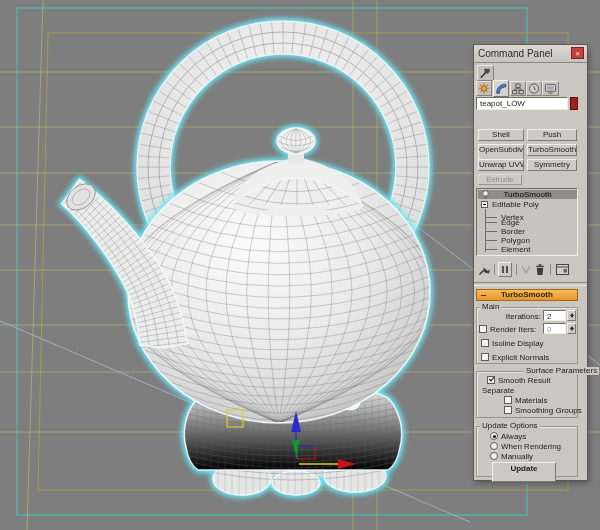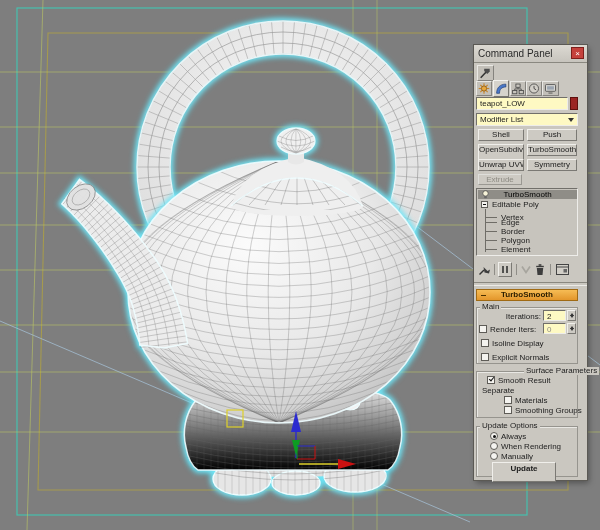--- a/index.html
+++ b/index.html
@@ -14,21 +14,21 @@
          font-size:8px;color:#1c1c1c;}
   .abs{position:absolute;}
   .titlebar{left:0;top:0;width:113px;height:17px;background:linear-gradient(#dcd9d2,#c7c4bd);
             border-bottom:1px solid #8a8880;}
   .titletext{left:4px;top:3px;font-size:10px;color:#2a2a2a;}
   .closebtn{left:97px;top:2px;width:13px;height:12px;background:#c5413c;border:1px solid #7e1f1c;
             color:#fff;font-size:8px;line-height:11px;text-align:center;box-sizing:border-box;}
   .tab{width:16px;height:15px;background:#c3c0b9;border:1px solid;
        border-color:#e9e8e4 #85837e #85837e #e9e8e4;box-sizing:border-box;}
   .tab.active{background:#d6d3cc;height:17px;border-color:#f2f1ed #77756f #77756f #f2f1ed;}
-  .field{background:#fef9c3;border:1px solid;border-color:#716f6a #eeedea #eeedea #716f6a;
+  .field{background:#ffffff;border:1px solid;border-color:#716f6a #eeedea #eeedea #716f6a;
          box-sizing:border-box;line-height:11px;padding-left:3px;white-space:nowrap;overflow:hidden;}
   .btn{background:#cdcac3;border:1px solid;border-color:#f0efeb #7b7974 #7b7974 #f0efeb;
        box-sizing:border-box;text-align:center;line-height:10px;font-size:8px;
        white-space:nowrap;overflow:hidden;}
   .btn.disabled{color:#8e8c84;border-color:#dededa #9a9892 #9a9892 #dededa;}
   .stackbox{background:#c7c4bd;border:1px solid;border-color:#716f6a #eeedea #eeedea #716f6a;box-sizing:border-box;}
   .stackrow{position:absolute;left:1px;width:99px;height:9px;line-height:9px;white-space:nowrap;}
   .stackrow.sel{background:#8f8d87;color:#000;}
   .divider{height:2px;border-top:1px solid #8a8880;border-bottom:1px solid #ecebe7;}
   .rollhdr{background:linear-gradient(#f6bc55,#e3962b);border:1px solid #a06a14;box-sizing:border-box;
@@ -472,24 +472,20 @@
     <svg class="ico" width="15" height="13" viewBox="0 0 16 16">
       <rect x="1.8" y="3.2" width="12.4" height="8.2" rx="1" fill="#d8d8d4" stroke="#444"></rect>
       <rect x="3.8" y="5.2" width="8.4" height="4.2" fill="#9aa4b0"></rect>
       <path d="M5.5 13.6 H10.5" stroke="#444"></path>
     </svg>
   </div>
 
   <div class="abs field" style="left:2px;top:52px;width:92px;height:13px;">teapot_LOW</div>
   <div class="abs" style="left:96px;top:52px;width:8px;height:13px;background:#9b2423;border:1px solid #5f100e;box-sizing:border-box;"></div>
 
-  <div class="abs field" style="left:2px;top:68px;width:102px;height:13px;">
-    <span>Modifier List</span>
-    <span class="chev"></span>
-  </div>
 
   <div class="abs btn" style="left:4px;top:84px;width:46px;height:12px;">Shell</div>
   <div class="abs btn" style="left:53px;top:84px;width:50px;height:12px;">Push</div>
   <div class="abs btn" style="left:4px;top:99px;width:46px;height:16px;">OpenSubdiv</div>
   <div class="abs btn" style="left:53px;top:99px;width:50px;height:12px;">TurboSmooth</div>
   <div class="abs btn" style="left:4px;top:114px;width:46px;height:12px;">Unwrap UVW</div>
   <div class="abs btn" style="left:53px;top:114px;width:50px;height:12px;">Symmetry</div>
   <div class="abs btn disabled" style="left:4px;top:129px;width:44px;height:11px;">Extrude</div>
 
   <div class="abs stackbox" style="left:2px;top:143px;width:102px;height:68px;">

